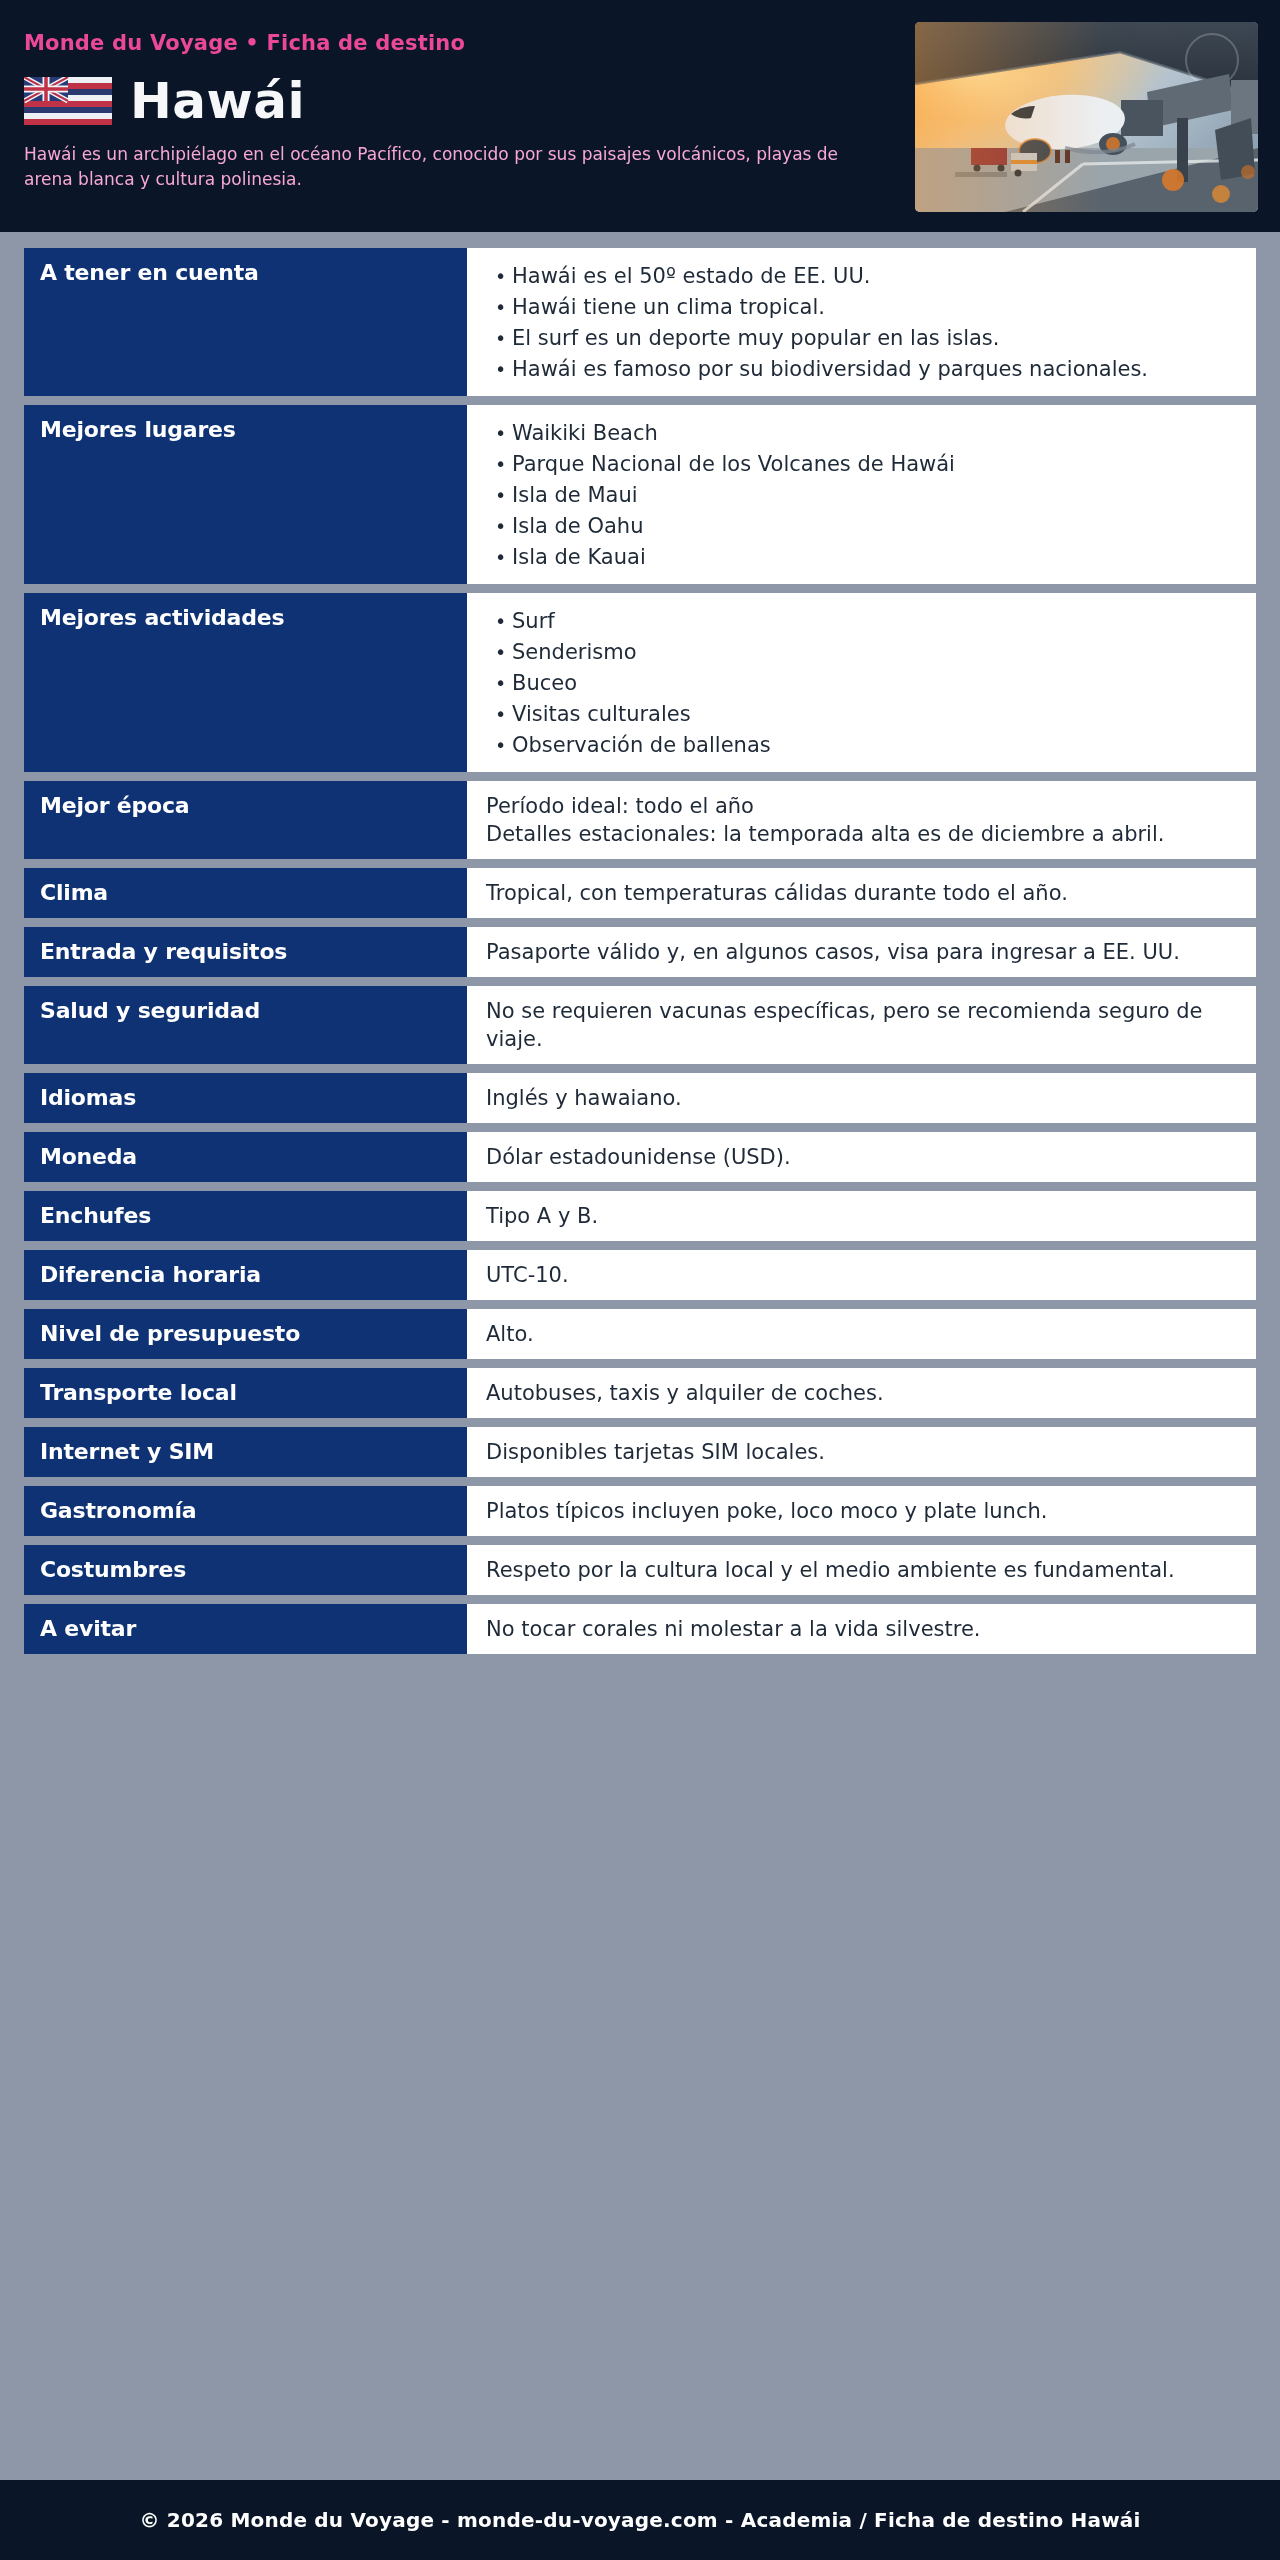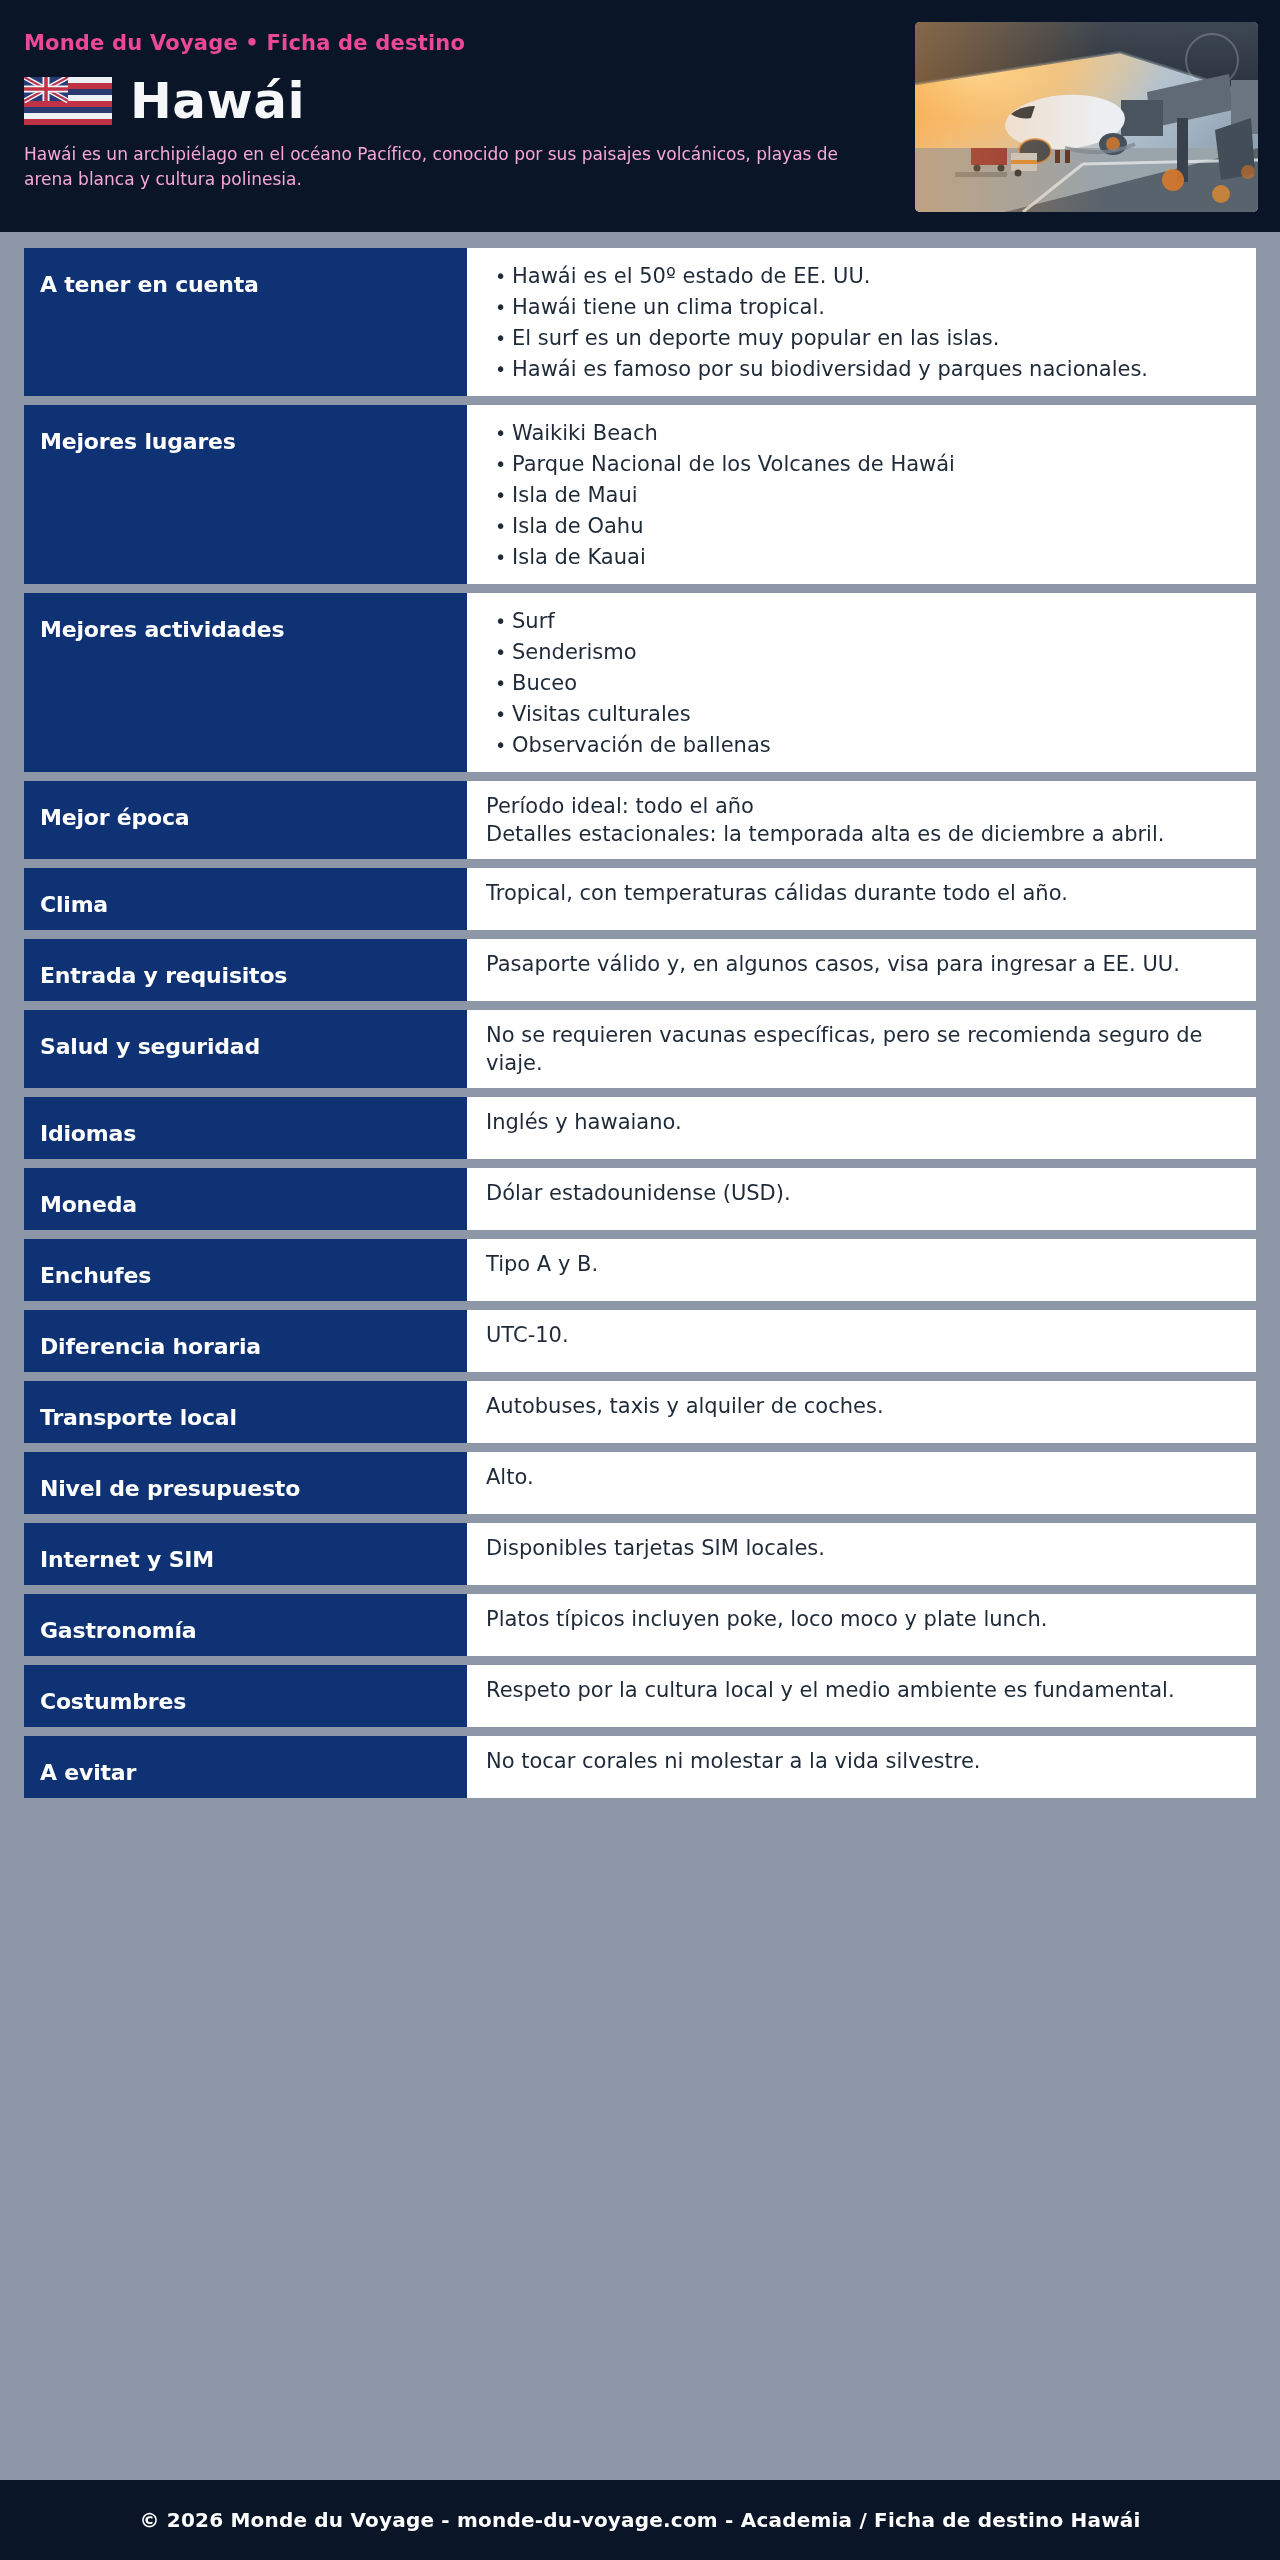--- a/index.html
+++ b/index.html
@@ -36,21 +36,21 @@
     display: block;
   }
   
   main { flex: 1 1 auto; padding: 16px 24px 0 24px; }
   .row { display: flex; margin-bottom: 9px; }
   .label-cell {
     width: 446px; flex: none; box-sizing: border-box;
     background: #0e3273; color: #ffffff;
     font-size: 22px; font-weight: bold; line-height: 26px;
     letter-spacing: -0.2px;
-    padding: 24px 14px 12px 16px;
+    padding: 12px 14px 12px 16px;
     border-right: 3px solid #ffffff;
   }
   .content-cell {
     flex: 1 1 auto; box-sizing: border-box;
     background: #ffffff; color: #1f2a38;
     font-size: 21px; line-height: 28px;
     padding: 11px 32px 11px 16px;
   }
   .content-cell .line { margin: 0; }
   ul.bullets { margin: 2px 0 0 0; padding: 0; list-style: none; }
@@ -263,30 +263,30 @@
     </section>
 
     <section class="row">
       <div class="label-cell">Diferencia horaria</div>
       <div class="content-cell">
           <div class="line">UTC-10.</div>
         </div>
     </section>
 
     <section class="row">
+      <div class="label-cell">Nivel de presupuesto</div>
+      <div class="content-cell">
+          <div class="line">Alto.</div>
+        </div>
+    </section>
+
+    <section class="row">
       <div class="label-cell">Transporte local</div>
       <div class="content-cell">
           <div class="line">Autobuses, taxis y alquiler de coches.</div>
-        </div>
-    </section>
-
-    <section class="row">
-      <div class="label-cell">Nivel de presupuesto</div>
-      <div class="content-cell">
-          <div class="line">Alto.</div>
         </div>
     </section>
 
     <section class="row">
       <div class="label-cell">Internet y SIM</div>
       <div class="content-cell">
           <div class="line">Disponibles tarjetas SIM locales.</div>
         </div>
     </section>
 

